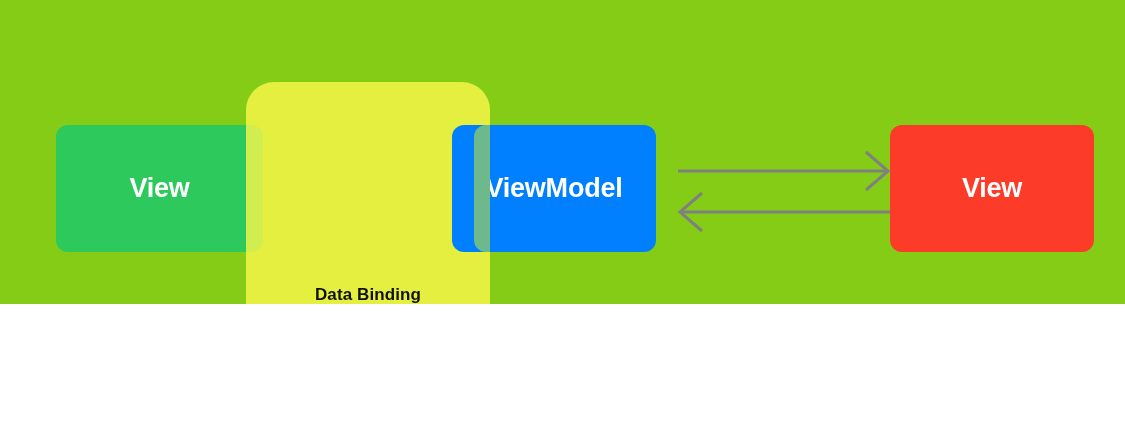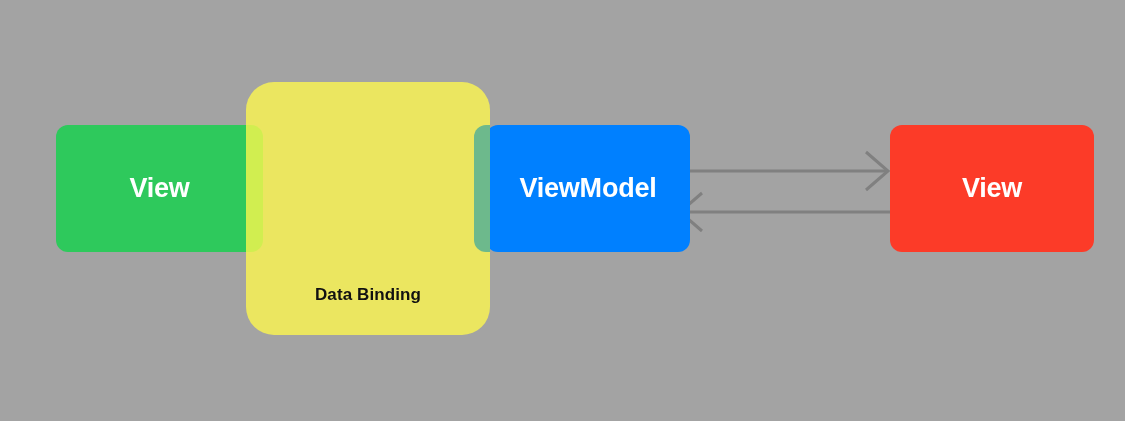--- a/index.html
+++ b/index.html
@@ -9,22 +9,22 @@
     background: #ffffff;
   }
   body {
     font-family: "Liberation Sans", sans-serif;
     -webkit-font-smoothing: antialiased;
   }
 
   #canvas {
     position: relative;
     width: 1125px;
-    height: 421px;
-    background: #a3a3a3;
+    height: 304px;
+    background: #84cc16;
     overflow: hidden;
   }
 
   
   .node {
     position: absolute;
     box-sizing: border-box;
     border-radius: 12px;
     display: flex;
     align-items: center;
@@ -68,21 +68,21 @@
     letter-spacing: 0.1px;
     position: absolute;
     left: 0;
     right: 0;
     top: 203px;
     text-align: center;
   }
 
   
   #node-viewmodel {
-    left: 486px;
+    left: 452px;
     top: 125px;
     width: 204px;
     height: 127px;
     background: #0080FF;
     z-index: 4;
     align-items: center;
   }
   
   #viewmodel-overlap {
     position: absolute;

